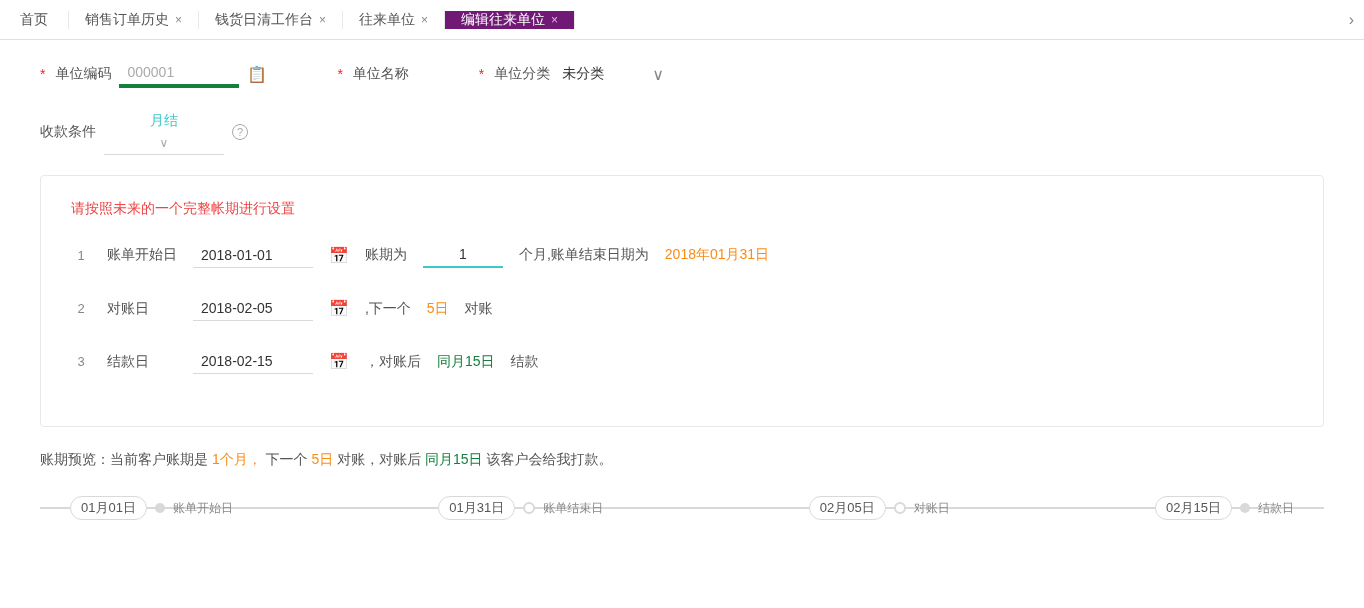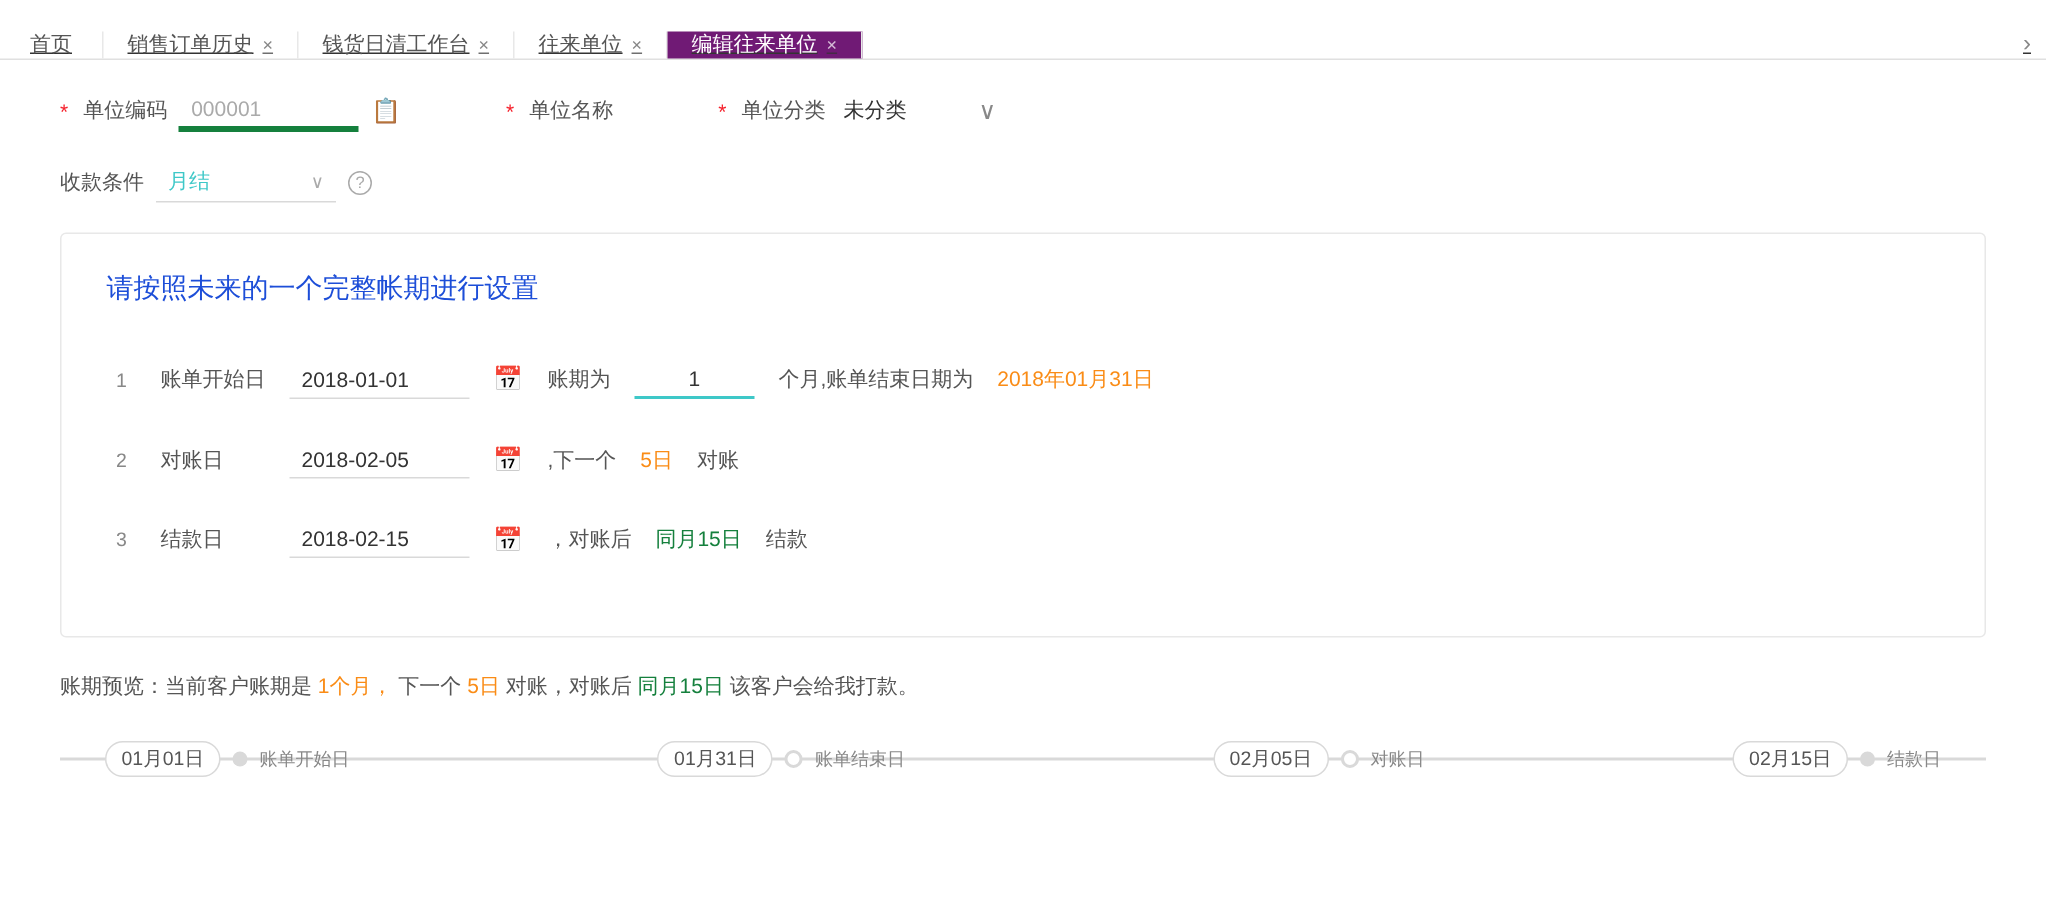--- a/index.html
+++ b/index.html
@@ -1,26 +1,25 @@
 <!DOCTYPE html>
 <html><head>
   <meta charset="utf-8">
   <style>
     * { box-sizing: border-box; margin: 0; padding: 0; }
     body { font-family: 'Microsoft YaHei', '微软雅黑', Arial, sans-serif; font-size: 14px; color: #333; background: #f5f5f5; }
 
     
     .tab-bar {
       display: flex;
-      align-items: flex-end;
+      align-items: center;
       background: #fff;
       border-bottom: 1px solid #e0e0e0;
       height: 40px;
       padding-left: 0;
-      text-decoration: underline;
     }
     .tab-item {
       display: flex;
       align-items: center;
       padding: 0 16px;
       cursor: pointer;
       font-size: 14px;
       color: #555;
       border-right: 1px solid #e8e8e8;
       white-space: nowrap;
@@ -157,23 +156,23 @@
     }
 
     
     .card-section {
       border: 1px solid #e8e8e8;
       border-radius: 4px;
       padding: 24px 30px;
       margin-bottom: 20px;
     }
     .card-title {
-      font-size: 18px;
-      color: #1d4ed8;
-      margin-bottom: 36px;
+      font-size: 14px;
+      color: #ef4444;
+      margin-bottom: 24px;
     }
 
     
     .data-row {
       display: flex;
       align-items: center;
       margin-bottom: 28px;
       gap: 16px;
     }
     .row-num {
@@ -350,21 +349,21 @@
       <span class="required-mark">*</span>
       <span class="form-label">单位分类</span>
       <span style="color:#333; margin-left:4px;">未分类</span>
       <span class="dropdown-icon" style="margin-left:40px;">∨</span>
     </div>
   </div>
 
   <div class="form-row">
     <div class="form-field">
       <span class="form-label">收款条件</span>
-      <div class="select-field" style="min-width:120px;">
+      <div class="select-field" style="min-width:120px;flex-direction:column;">
         <span class="select-value">月结</span>
         <span class="select-arrow">∨</span>
       </div>
       <div class="help-icon">?</div>
     </div>
   </div>
 
   <div class="card-section">
     <div class="card-title">请按照未来的一个完整帐期进行设置</div>
 

